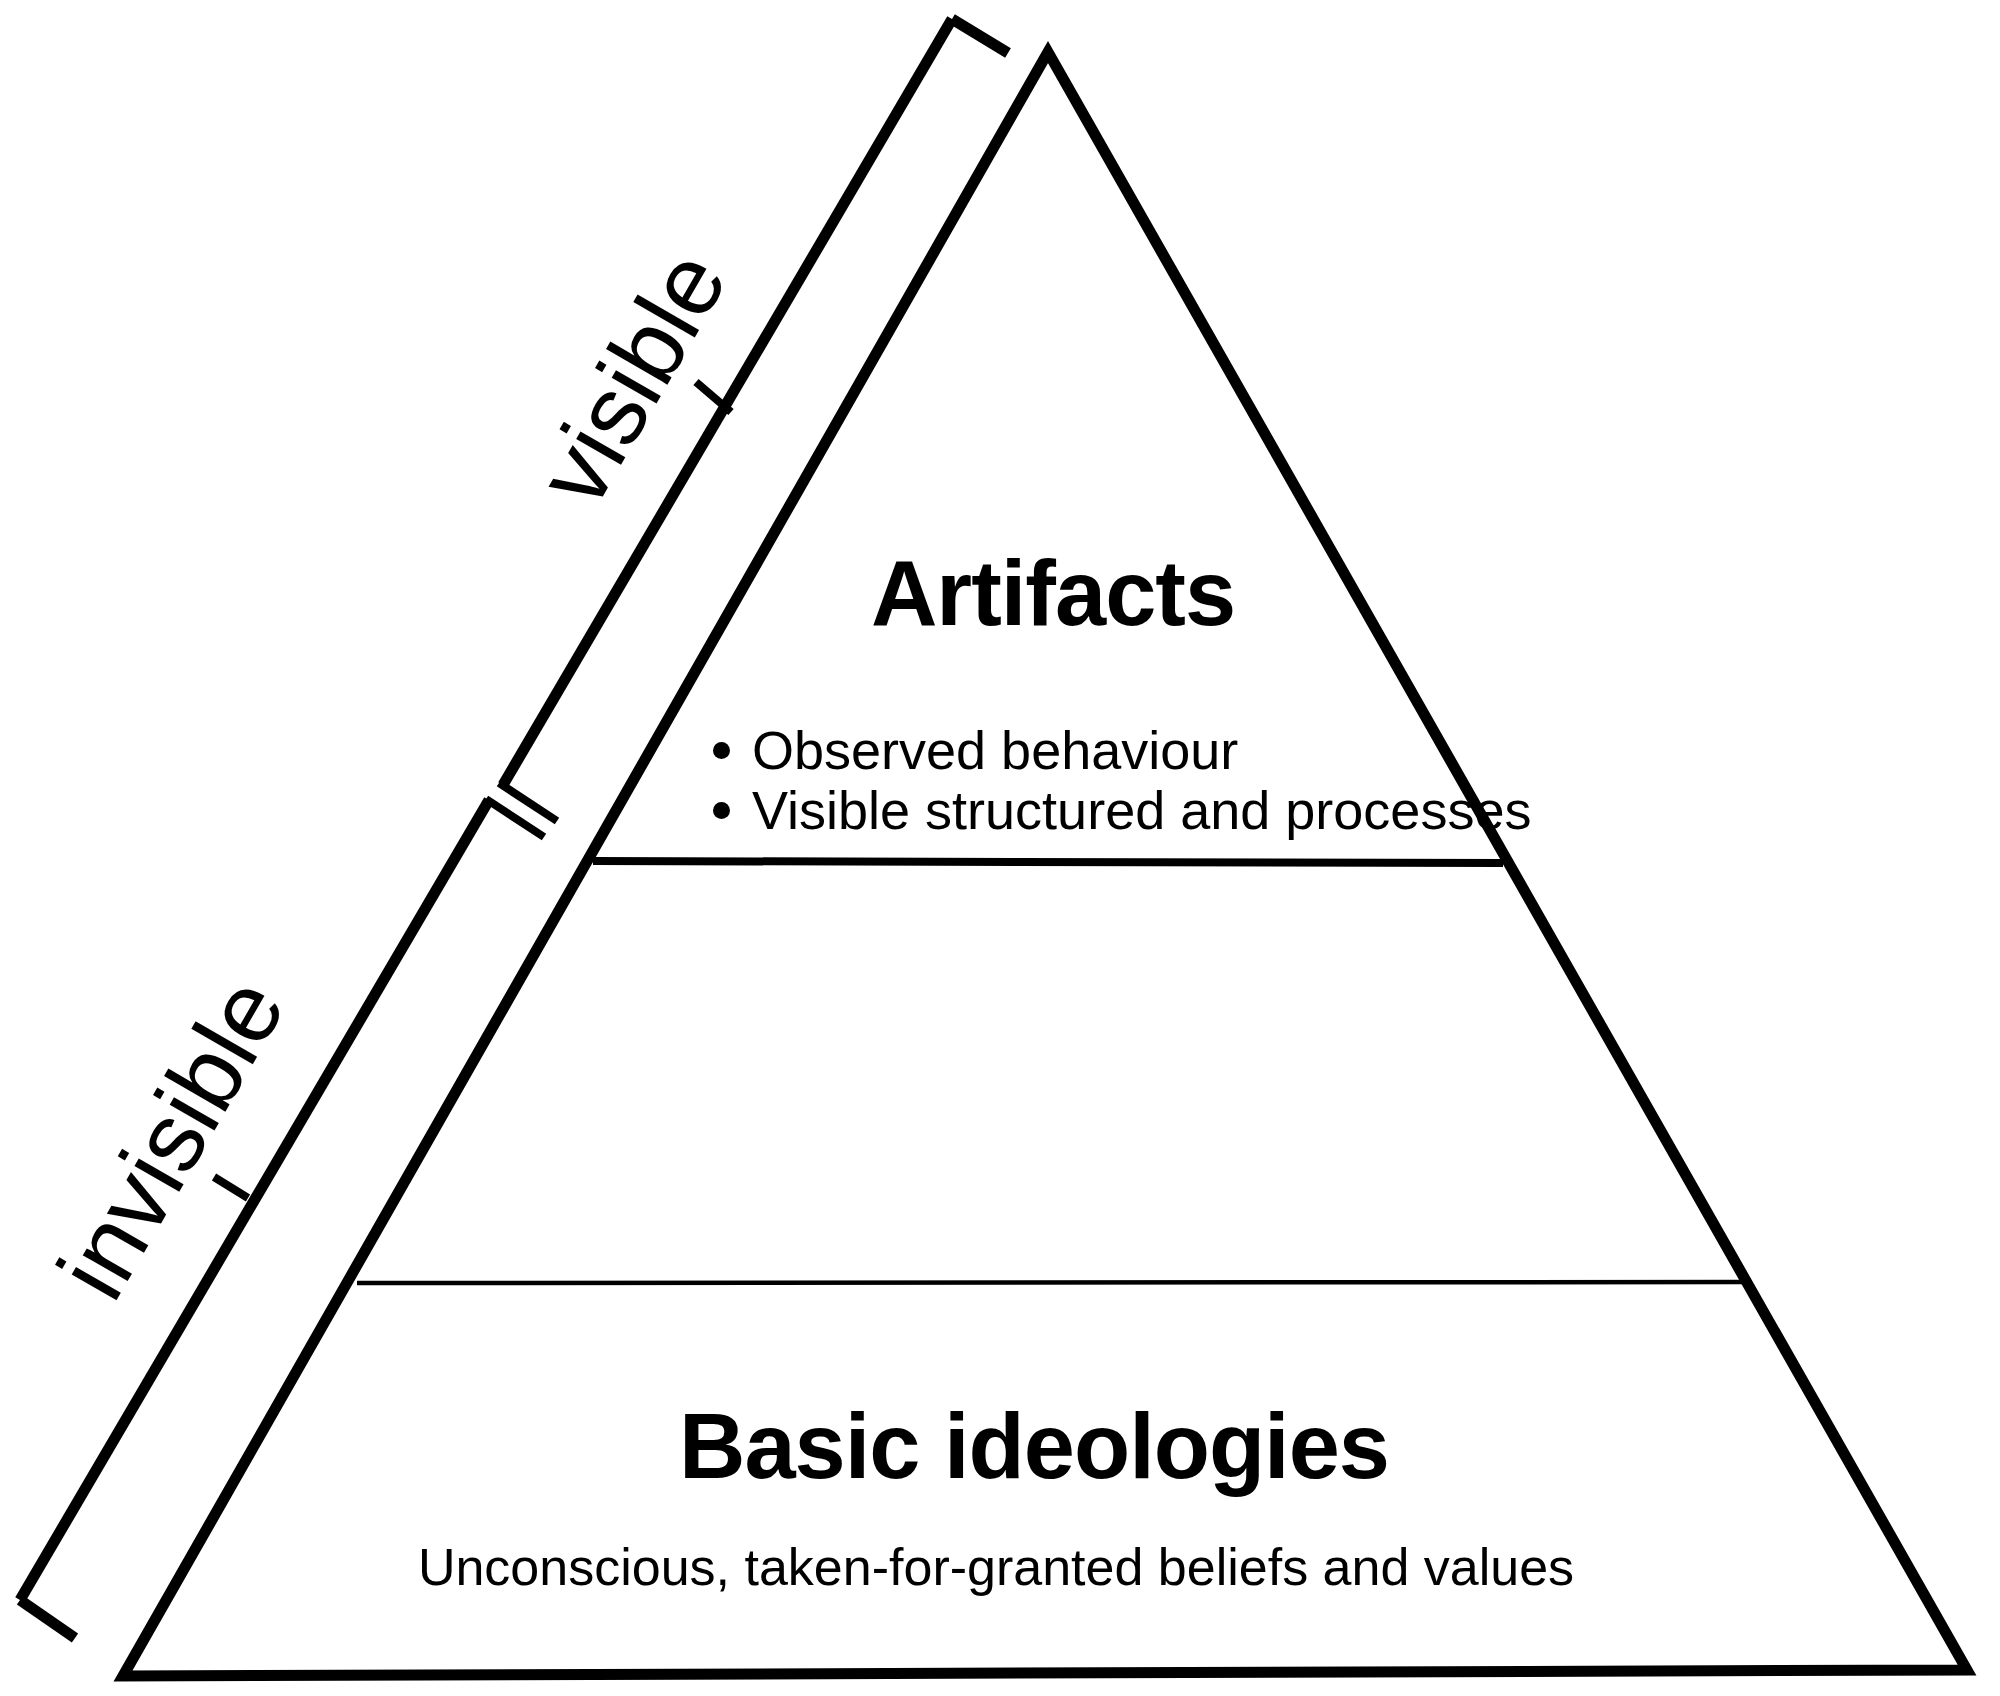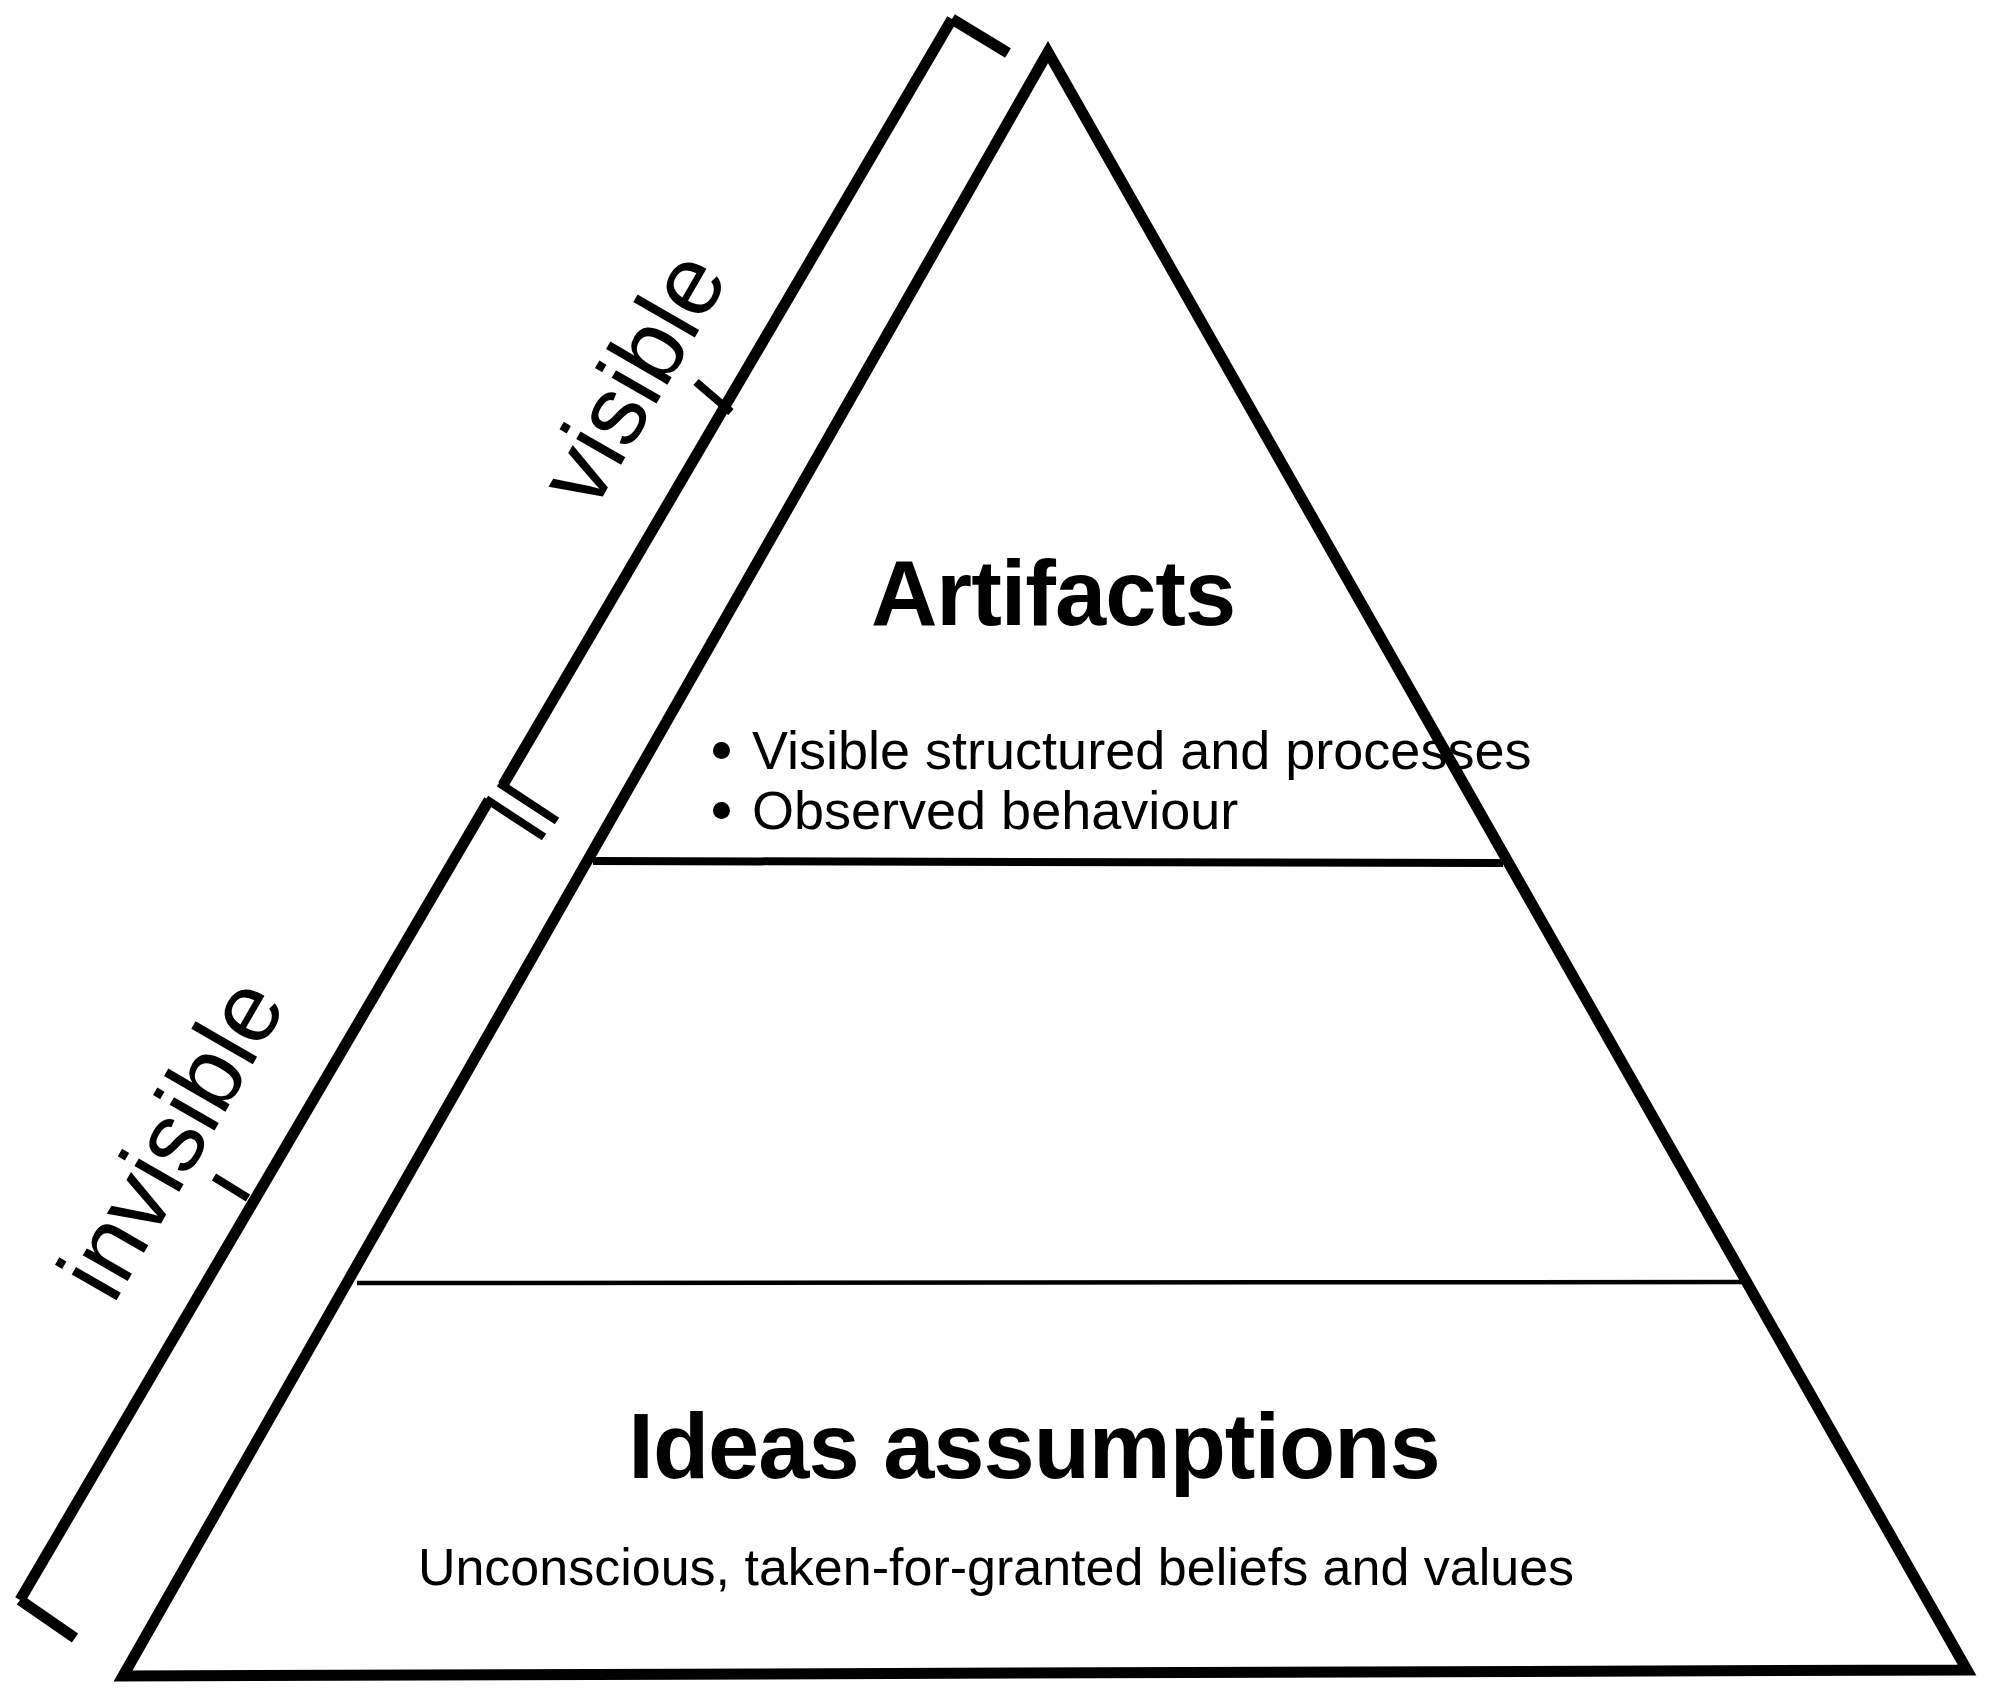--- a/index.html
+++ b/index.html
@@ -104,25 +104,25 @@
   </svg>
 
   <div class="rot-label" style="left:632px; top:378px;">visible</div>
   <div class="rot-label" style="left:171px; top:1138px;">invisible</div>
 
   <div class="level-title" style="left:503px; top:525px;">Artifacts</div>
 
   <div class="bullet-list">
     <div class="bullet-row">
       <span class="dot"></span>
-      <span>Visible structured and processes</span>
+      <span>Observed behaviour</span>
     </div>
     <div class="bullet-row">
       <span class="dot"></span>
-      <span>Observed behaviour</span>
+      <span>Visible structured and processes</span>
     </div>
   </div>
 
 
-  <div class="level-title" style="left:484px; top:1378px;">Ideas assumptions</div>
+  <div class="level-title" style="left:484px; top:1378px;">Basic ideologies</div>
   <div class="level-desc" style="left:376px; top:1538px;">Unconscious, taken-for-granted beliefs and values</div>
 
 </div>
 
 </body></html>

